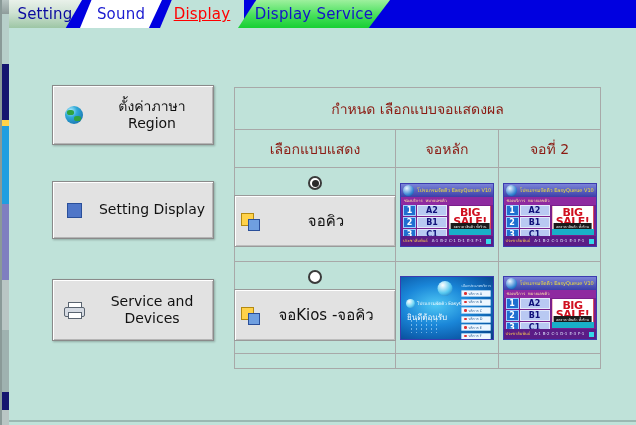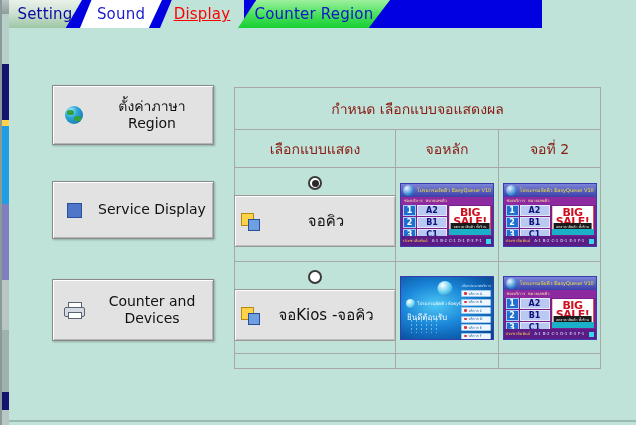--- a/index.html
+++ b/index.html
@@ -8,21 +8,21 @@
     background:#bfe2d9;
     font-family:"DejaVu Sans","Liberation Sans",sans-serif;
     position:relative;
   }
 
   
   #edge-strip{position:absolute;left:0;top:0;width:9px;height:425px;z-index:40;}
   #edge-strip .seg{position:absolute;left:0;width:9px;}
 
   
-  #tabbar{position:absolute;left:0;top:0;width:542px;height:28px;background:#0000e0;z-index:20;}
+  #tabbar{position:absolute;left:0;top:0;width:636px;height:28px;background:#0000e0;z-index:20;}
   .tab{
     position:absolute;top:0;height:28px;
     display:flex;align-items:center;justify-content:center;
     font-size:15px;letter-spacing:.2px;
     box-sizing:border-box;
   }
   .tab .lbl{position:relative;z-index:3;pointer-events:none;}
 
   #tab-setting{left:8px;width:74px;
     background:linear-gradient(to bottom,#e9f1ea 0%,#cfe2d3 45%,#9dc6a5 100%);
@@ -175,21 +175,21 @@
   <div class="tab" id="tab-setting">
     <span class="lbl">Setting</span>
   </div>
   <div class="tab" id="tab-sound">
     <span class="lbl">Sound</span>
   </div>
   <div class="tab" id="tab-display">
     <span class="lbl">Display</span>
   </div>
   <div class="tab" id="tab-counter">
-    <span class="lbl">Counter Region</span>
+    <span class="lbl">Display Service</span>
   </div>
 </div>
 
 <div id="content"></div>
 <div id="content-bottomline"></div>
 
 <div class="sidebtn" id="btn-region">
   <span class="ico">
       <span class="globe"></span>
     </span>
@@ -197,34 +197,34 @@
     <span>ตั้งค่าภาษา</span>
     <span class="l2">Region</span>
   </span>
 </div>
 
 <div class="sidebtn" id="btn-setting-display">
   <span class="ico">
       <span class="bluesq"></span>
     </span>
   <span class="txt">
-    <span>Service Display</span>
+    <span>Setting Display</span>
   </span>
 </div>
 
 <div class="sidebtn" id="btn-devices">
   <span class="ico">
     <span class="printer">
         <span class="paper"></span>
         <span class="body"></span>
         <span class="out"></span>
       </span>
   </span>
   <span class="txt">
-    <span>Counter and</span>
+    <span>Service and</span>
     <span class="l2">Devices</span>
   </span>
 </div>
 
 <div id="tbl">
 
   <div id="hdr-main">
     <span class="hdrtext">กำหนด เลือกแบบจอแสดงผล</span>
   </div>
 

